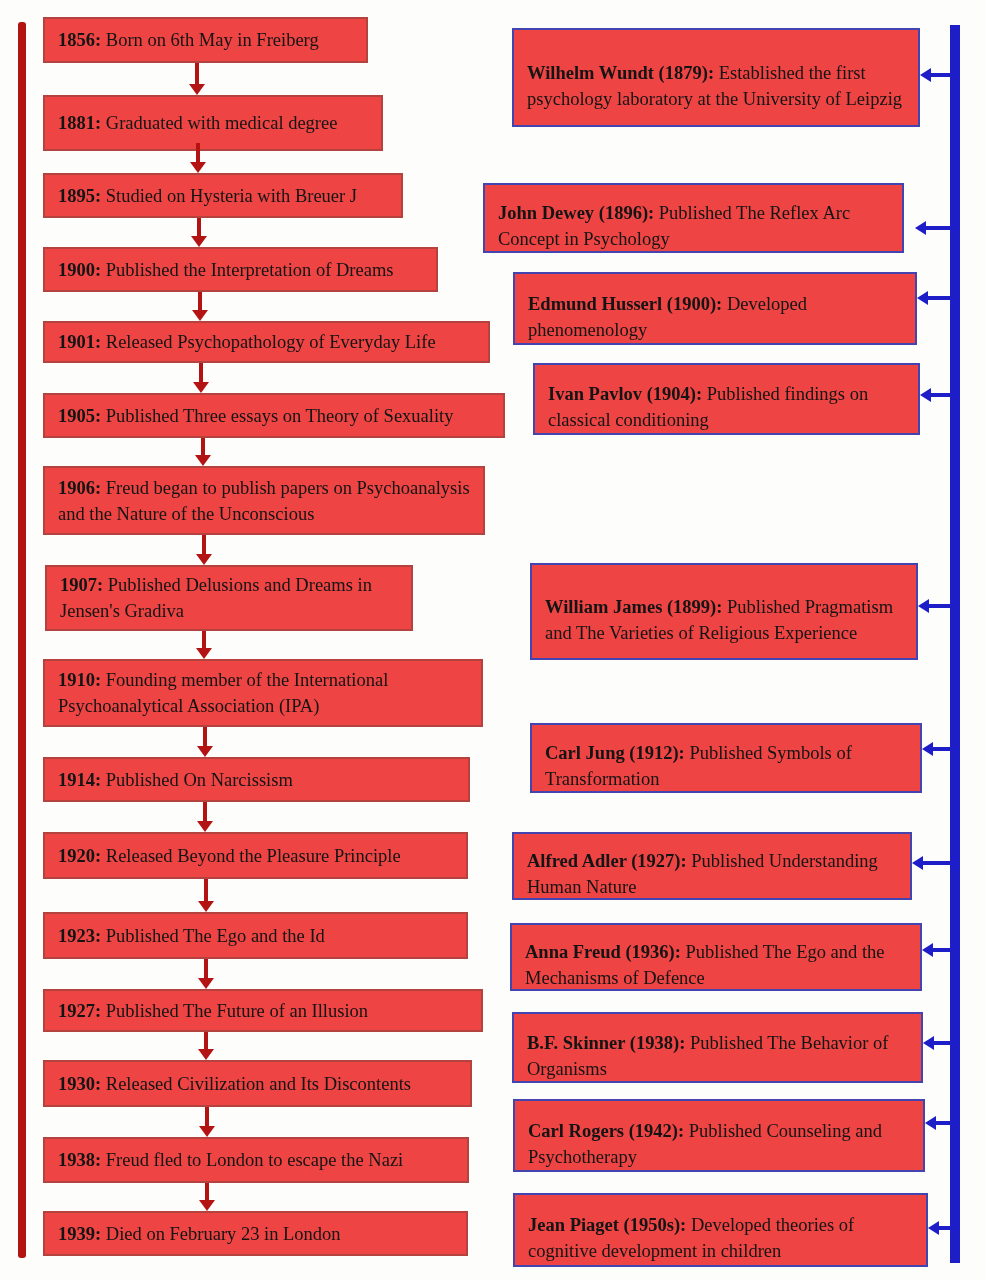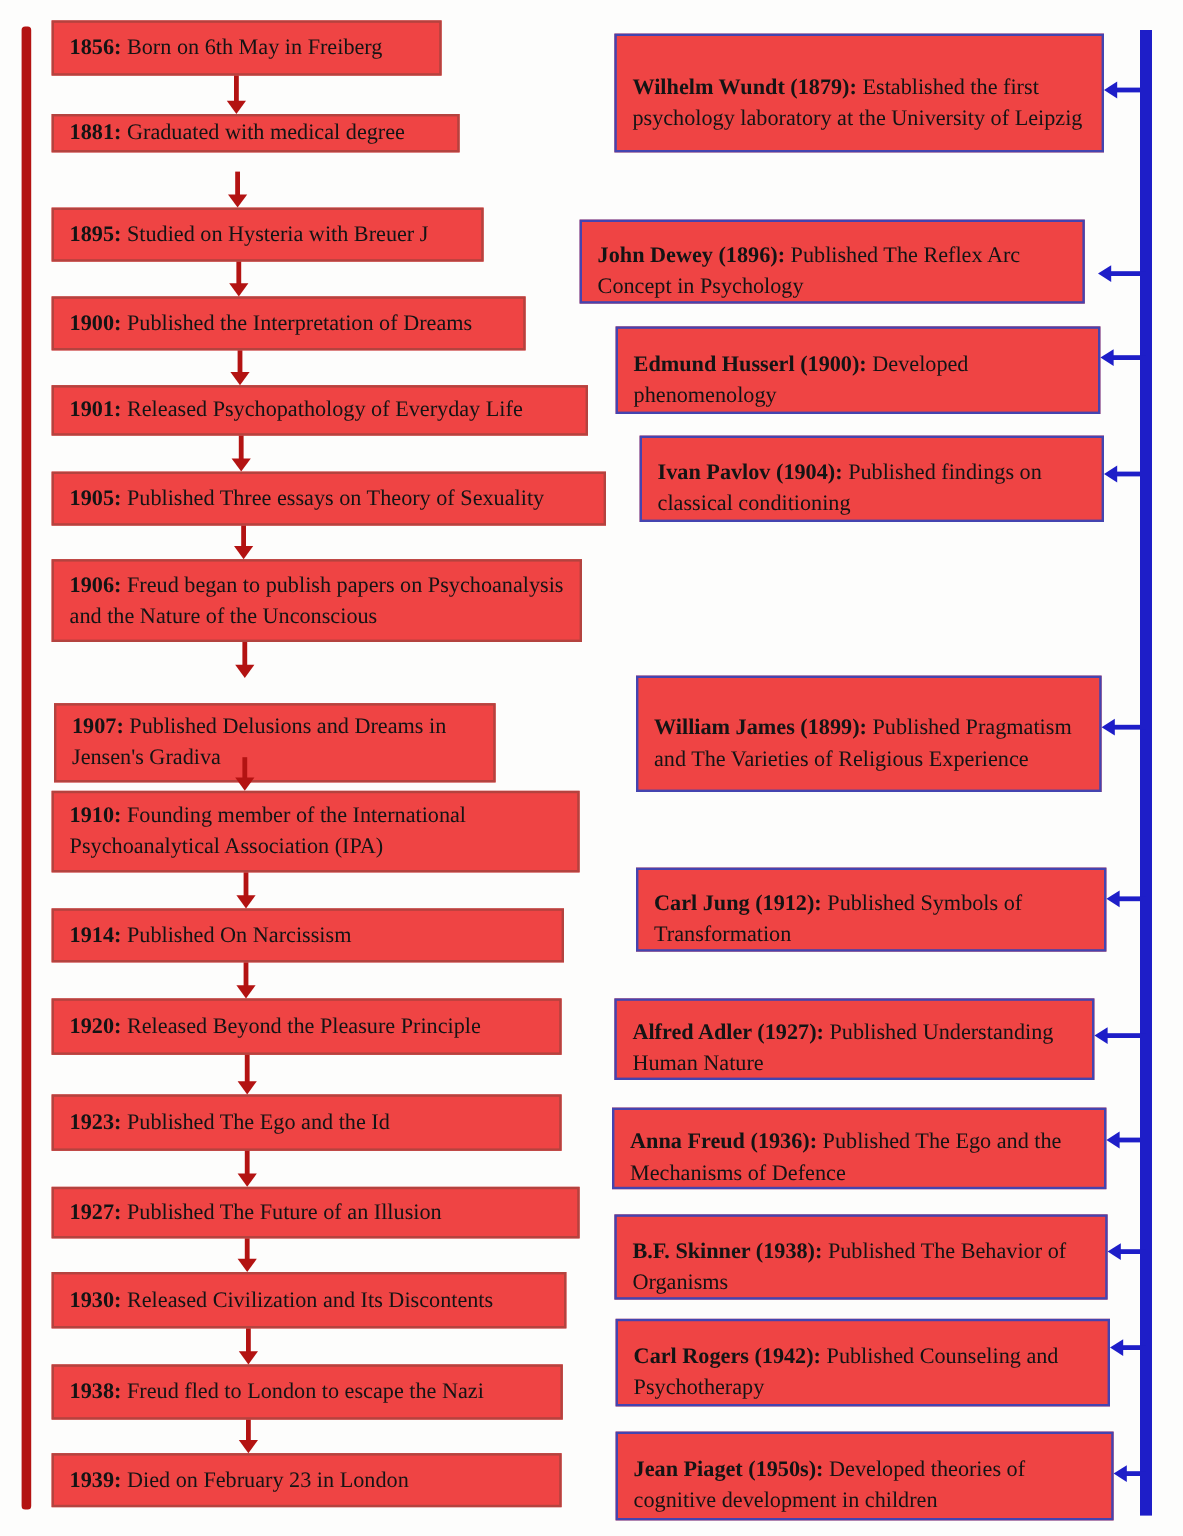--- a/index.html
+++ b/index.html
@@ -41,39 +41,39 @@
 <body>
 
 <div class="canvas">
 
   <div class="axis" id="red-axis"></div>
   <div class="axis" id="blue-axis"></div>
 
   <div class="box lbox" style="left:43px;top:17px;width:325px;height:46px">
     <p class="t"><b>1856:</b> <span>Born on 6th May in Freiberg</span></p>
   </div>
-  <div class="box lbox" style="left:43px;top:95px;width:340px;height:32px">
+  <div class="box lbox" style="left:43px;top:95px;width:340px;height:56px">
     <p class="t"><b>1881:</b> <span>Graduated with medical degree</span></p>
   </div>
   <div class="box lbox" style="left:43px;top:173px;width:360px;height:45px">
     <p class="t"><b>1895:</b> <span>Studied on Hysteria with Breuer J</span></p>
   </div>
   <div class="box lbox" style="left:43px;top:247px;width:395px;height:45px">
     <p class="t"><b>1900:</b> <span>Published the Interpretation of Dreams</span></p>
   </div>
   <div class="box lbox" style="left:43px;top:321px;width:447px;height:42px">
     <p class="t"><b>1901:</b> <span>Released Psychopathology of Everyday Life</span></p>
   </div>
   <div class="box lbox" style="left:43px;top:393px;width:462px;height:45px">
     <p class="t"><b>1905:</b> <span>Published Three essays on Theory of Sexuality</span></p>
   </div>
   <div class="box lbox" style="left:43px;top:466px;width:442px;height:69px">
     <p class="t"><b>1906:</b> <span>Freud began to publish papers on Psychoanalysis and the Nature of the Unconscious</span></p>
   </div>
-  <div class="box lbox" style="left:45px;top:586px;width:368px;height:66px">
+  <div class="box lbox" style="left:45px;top:565px;width:368px;height:66px">
     <p class="t"><b>1907:</b> <span>Published Delusions and Dreams in Jensen's Gradiva</span></p>
   </div>
   <div class="box lbox" style="left:43px;top:659px;width:440px;height:68px">
     <p class="t"><b>1910:</b> <span>Founding member of the International Psychoanalytical Association (IPA)</span></p>
   </div>
   <div class="box lbox" style="left:43px;top:757px;width:427px;height:45px">
     <p class="t"><b>1914:</b> <span>Published On Narcissism</span></p>
   </div>
   <div class="box lbox" style="left:43px;top:832px;width:425px;height:47px">
     <p class="t"><b>1920:</b> <span>Released Beyond the Pleasure Principle</span></p>

